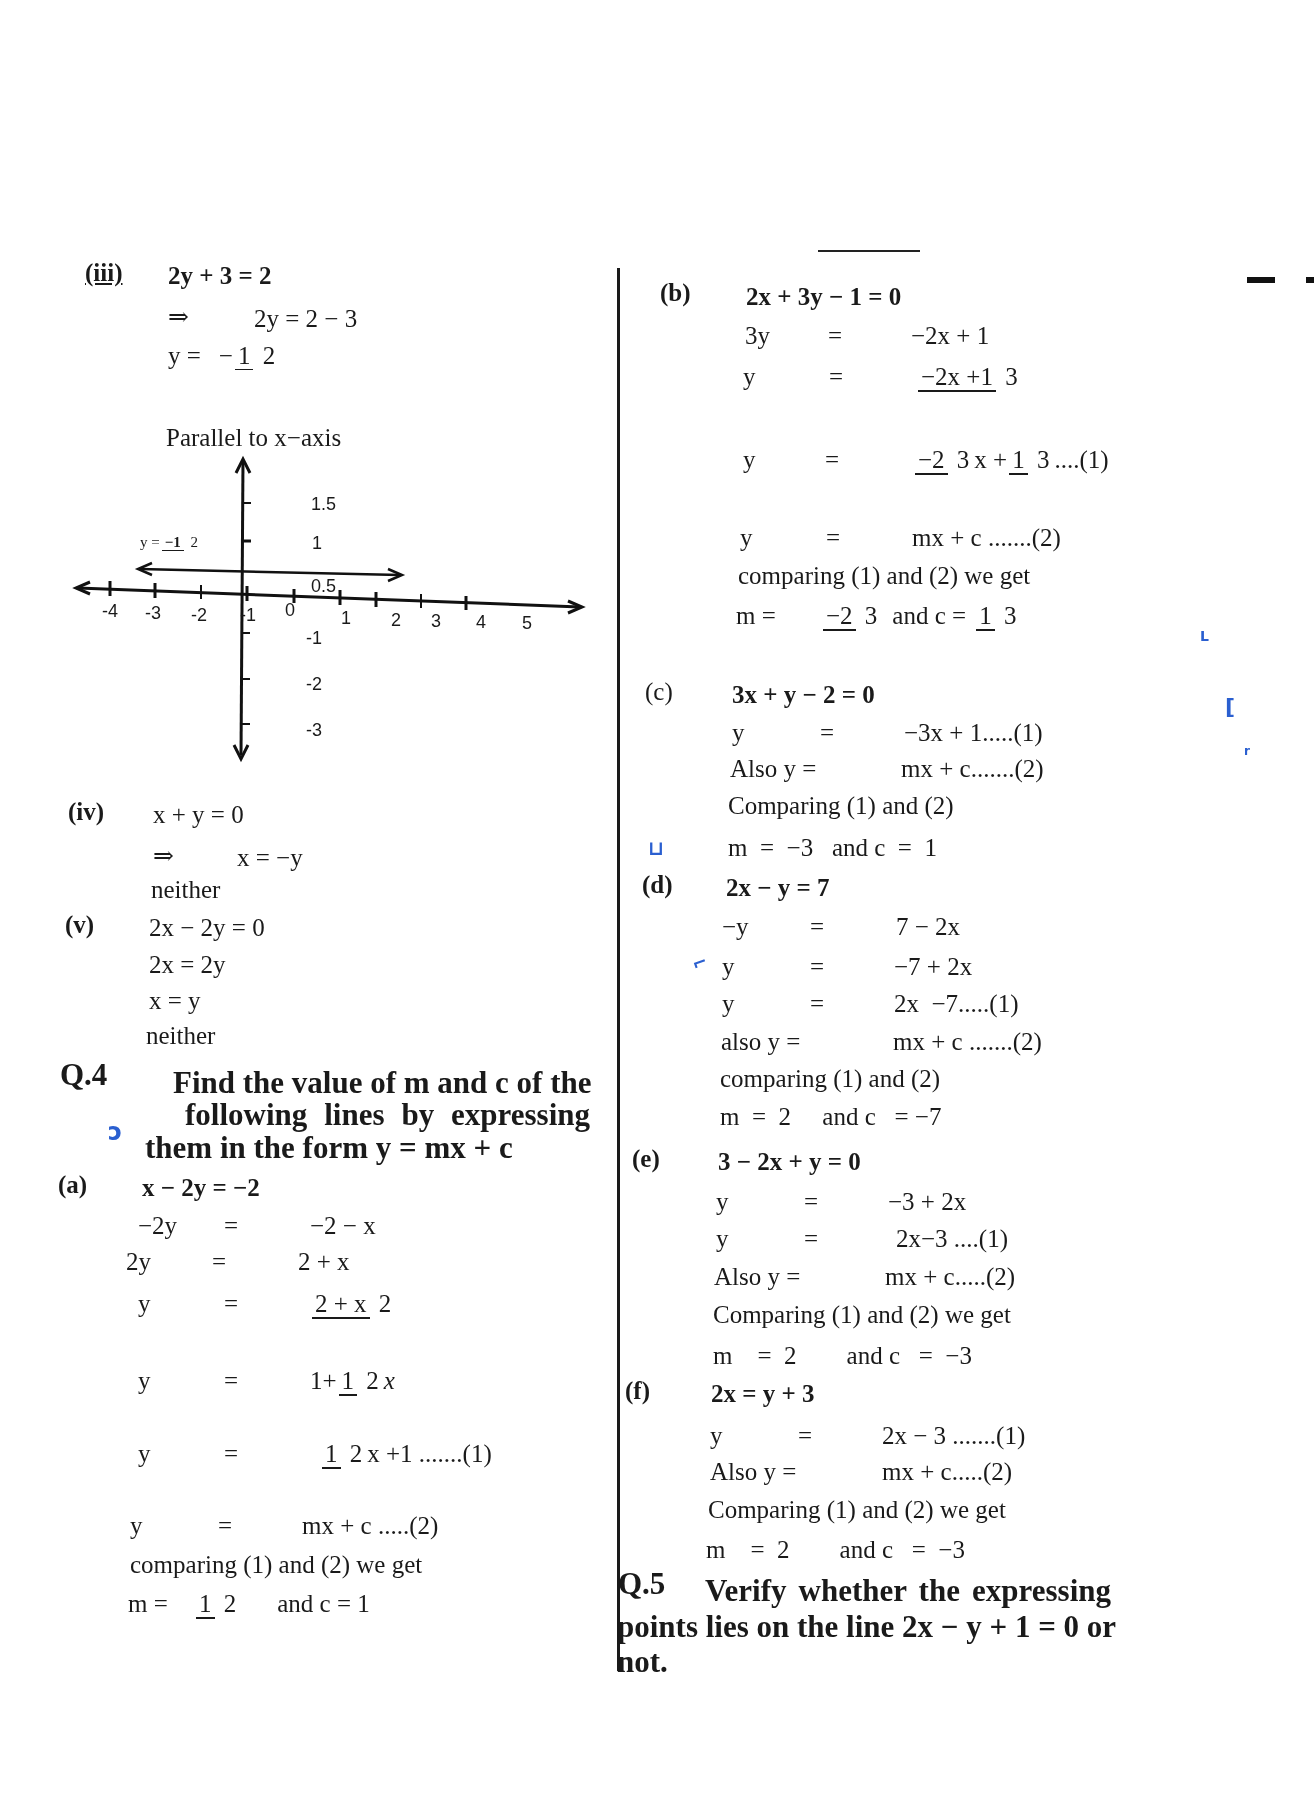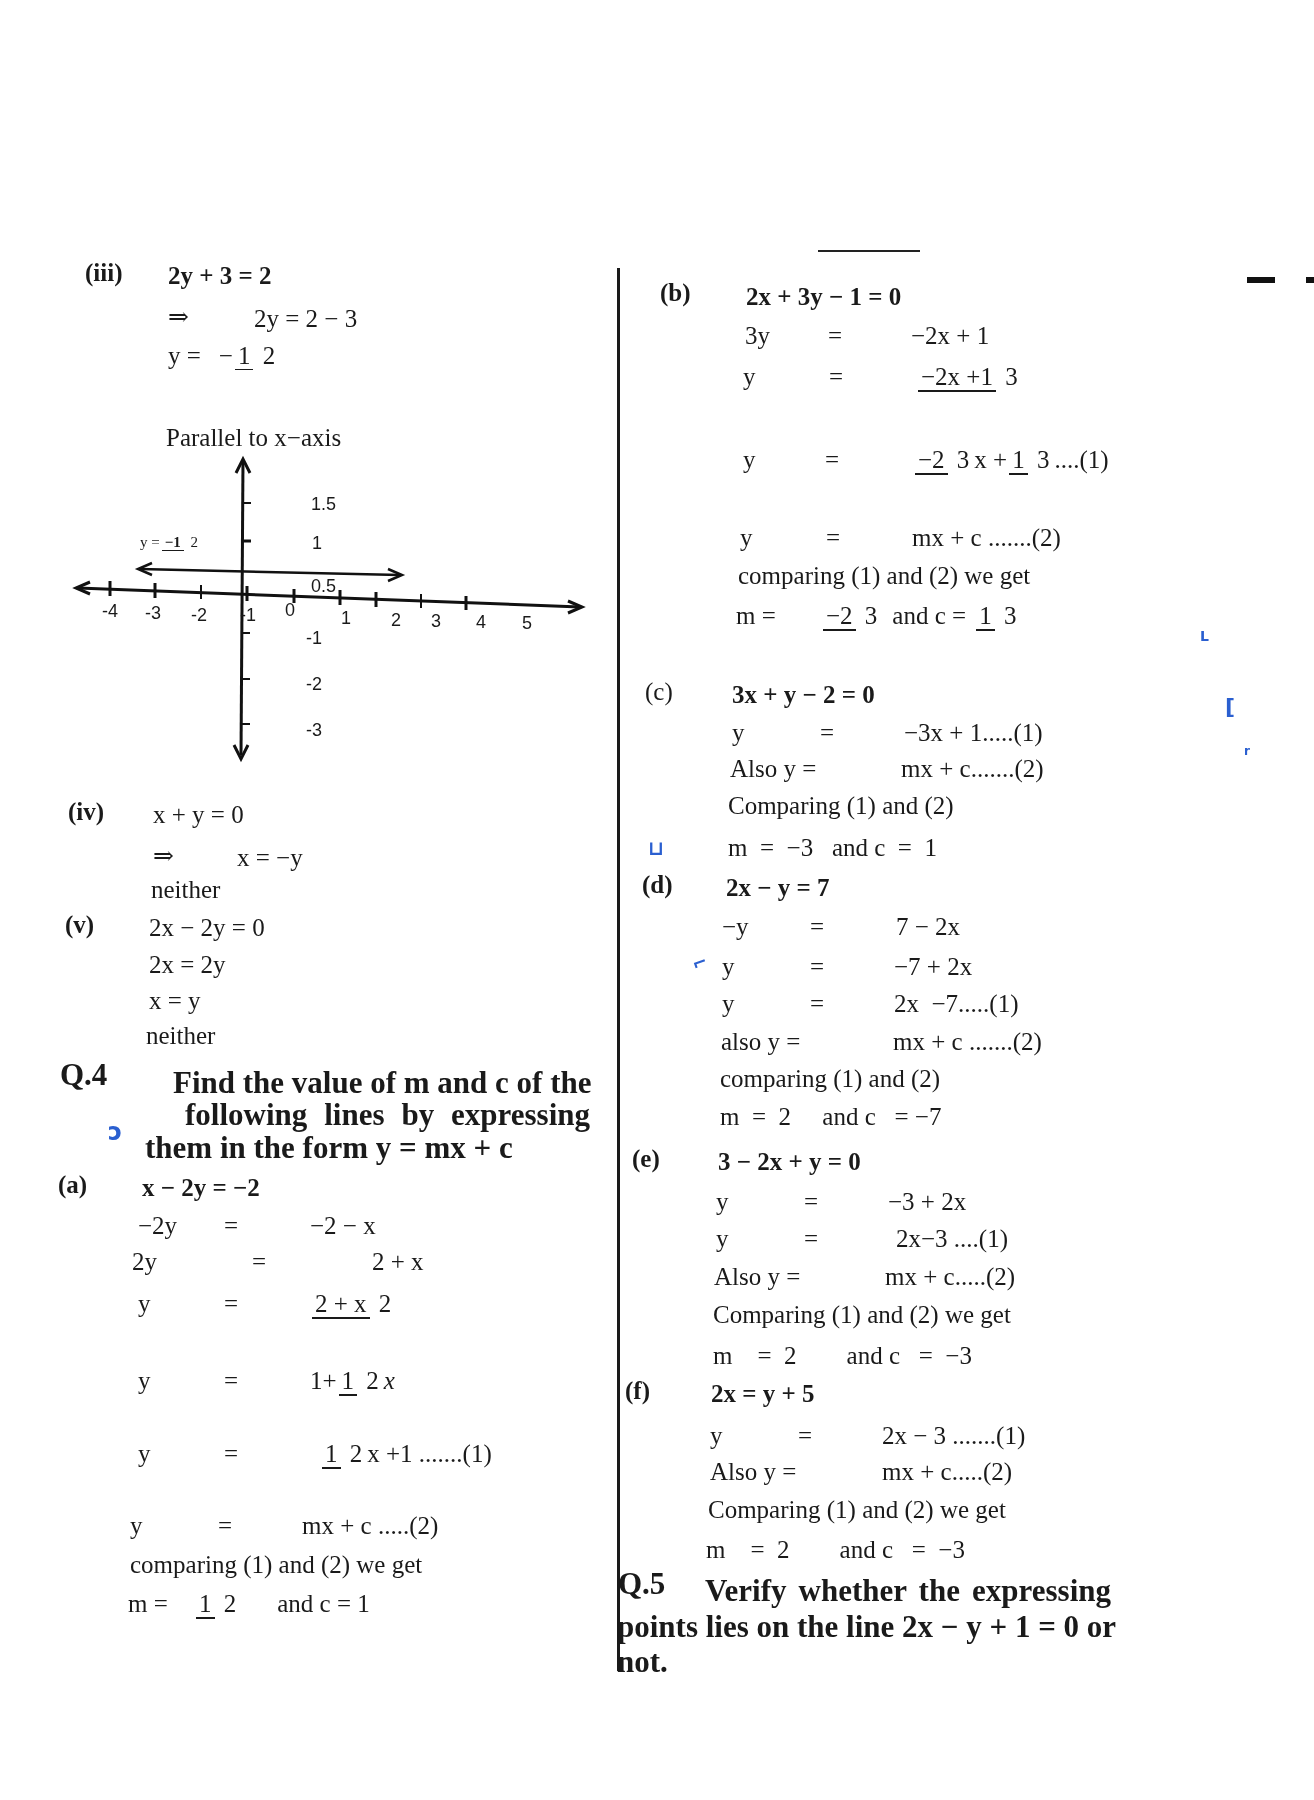--- a/index.html
+++ b/index.html
@@ -23,21 +23,21 @@
 </head>
 <body>
 
 <div class="topline"></div>
 <div class="mark" style="left:1247px;top:277px;width:28px;height:6px;"></div>
 <div class="mark" style="left:1306px;top:277px;width:8px;height:6px;"></div>
 <div class="divider"></div>
 
 <div>
 
-  <div class="abs t b" style="left:85px;top:258px;">(iii)</div>
+  <div class="abs t b" style="left:85px;top:258px;text-decoration:underline;">(iii)</div>
   <div class="abs t" style="left:168px;top:261px;font-weight:bold;">2y + 3 = 2</div>
   <div class="abs t" style="left:168px;top:302px;">⇒</div>
   <div class="abs t" style="left:254px;top:304px;">2y = 2 − 3</div>
   <div class="eqrow" style="left:168px;top:342px;">
     <span>y =</span>
     <span style="margin-left:18px;">−</span>
     <span class="frac">
       <span class="num" style="border-bottom-width:1.5px;">1</span>
       <span class="den">2</span>
     </span>
@@ -117,21 +117,21 @@
   <div class="abs q-text" style="left:145px;top:1098px;width:405px;text-align:justify;text-align-last:justify;margin-left:40px;">following lines by expressing</div>
   <div class="abs q-text" style="left:145px;top:1131px;">them in the form y = mx + c</div>
 
   <div class="abs t b" style="left:58px;top:1170px;">(a)</div>
   <div class="abs t b" style="left:142px;top:1173px;">x − 2y = −2</div>
   <div class="eqrow" style="left:138px;top:1212px;">
     <span style="width:86px;">−2y</span>
     <span style="width:86px;">=</span>
     <span>−2 − x</span>
   </div>
-  <div class="eqrow" style="left:132px;top:1248px;gap:34px;">
+  <div class="eqrow" style="left:126px;top:1248px;">
     <span style="width:86px;">2y</span>
     <span style="width:86px;">=</span>
     <span>2 + x</span>
   </div>
   <div class="eqrow" style="left:138px;top:1290px;">
     <span style="width:86px;">y</span>
     <span style="width:86px;">=</span>
     <span class="frac">
       <span class="num">2 + x</span>
       <span class="den">2</span>
@@ -273,21 +273,21 @@
     <span>2x−3 ....(1)</span>
   </div>
   <div class="eqrow" style="left:714px;top:1263px;">
     <span style="width:171px;">Also y =</span>
     <span>mx + c.....(2)</span>
   </div>
   <div class="abs t" style="left:713px;top:1300px;">Comparing (1) and (2) we get</div>
   <div class="abs t" style="left:713px;top:1341px;white-space:pre;">m    =  2        and c   =  −3</div>
 
   <div class="abs t b" style="left:625px;top:1376px;">(f)</div>
-  <div class="abs t b" style="left:711px;top:1379px;">2x = y + 5</div>
+  <div class="abs t b" style="left:711px;top:1379px;">2x = y + 3</div>
   <div class="eqrow" style="left:710px;top:1422px;">
     <span style="width:88px;">y</span>
     <span style="width:84px;">=</span>
     <span>2x − 3 .......(1)</span>
   </div>
   <div class="eqrow" style="left:710px;top:1458px;">
     <span style="width:172px;">Also y =</span>
     <span>mx + c.....(2)</span>
   </div>
   <div class="abs t" style="left:708px;top:1495px;">Comparing (1) and (2) we get</div>

